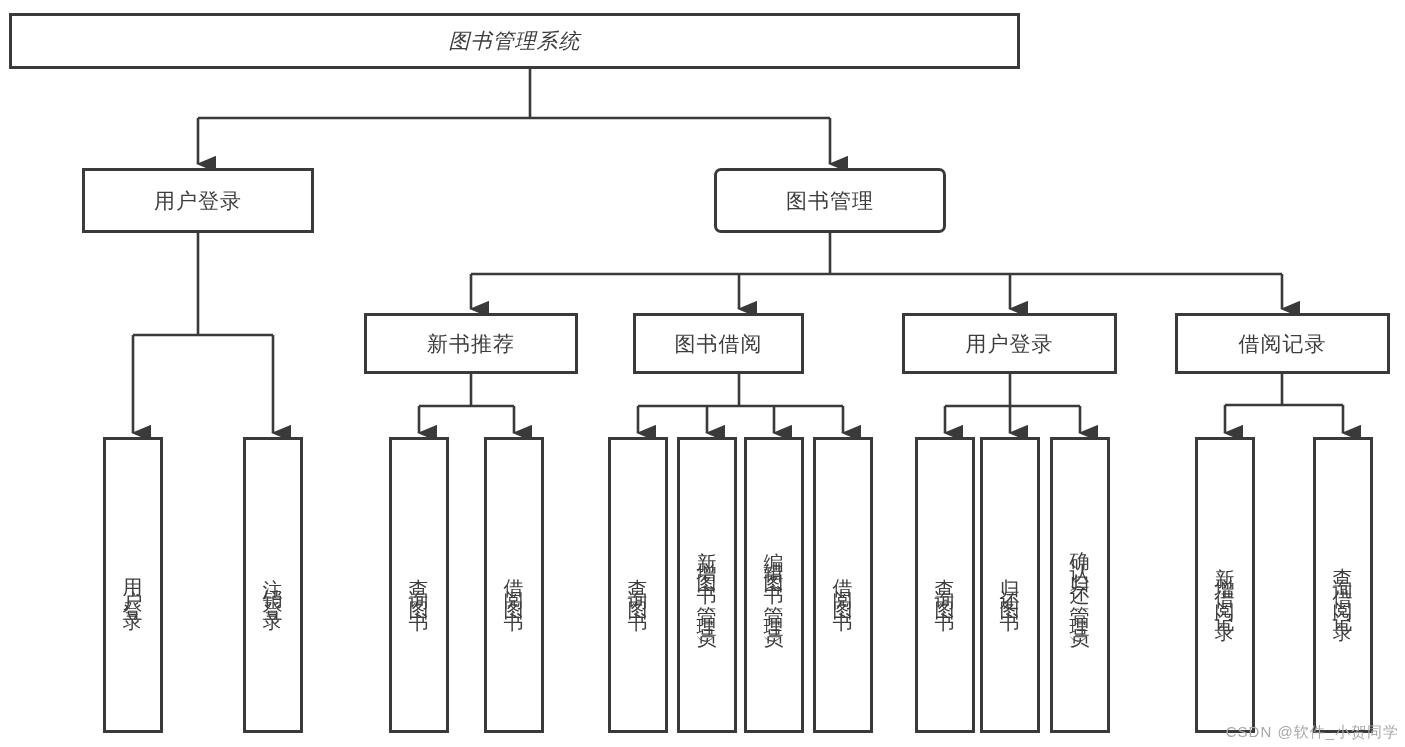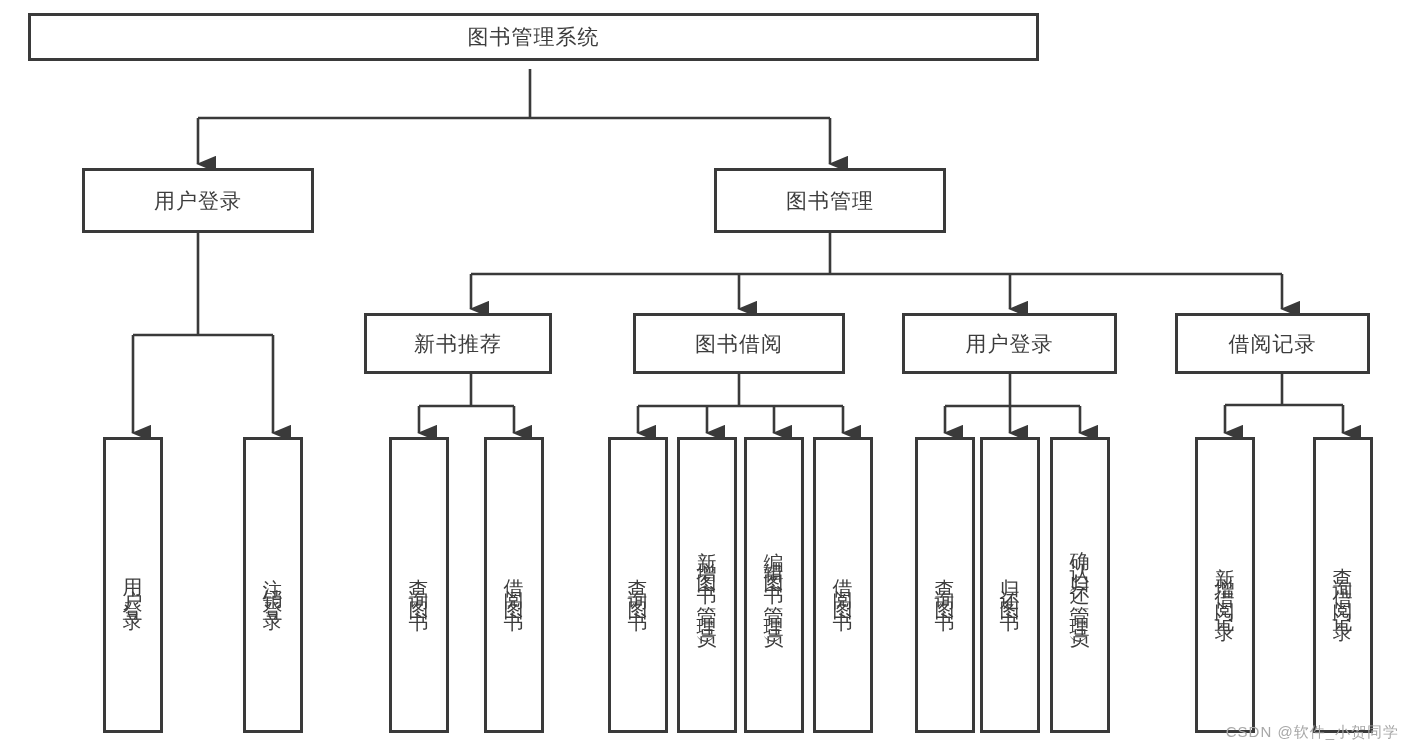--- a/index.html
+++ b/index.html
@@ -29,21 +29,21 @@
     color: #3d3d3d;
   }
   .leaf { width: 60px; top: 437px; height: 296px; }
   .leaf .lbl {
     writing-mode: vertical-rl;
     font-size: 20px;
     line-height: 1;
     letter-spacing: 11px;
     white-space: nowrap;
   }
-  .lvl1 { left: 28px; top: 13px; width: 1011px; height: 48px; }
+  .lvl1 { left: 9px; top: 13px; width: 1011px; height: 56px; font-style: italic; }
   .lvl2 { top: 168px; height: 65px; width: 232px; }
   .lvl3 { top: 313px; height: 61px; }
   #watermark {
     position: absolute;
     right: 6px;
     bottom: 5px;
     font-size: 15px;
     color: #a8a8a8;
     letter-spacing: 1px;
     white-space: nowrap;
@@ -97,34 +97,34 @@
     </g>
   </svg>
 
   <div class="box lvl1">
     <span class="lbl">图书管理系统</span>
   </div>
 
   <div class="box lvl2" style="left:82px;">
     <span class="lbl">用户登录</span>
   </div>
-  <div class="box lvl2" style="left:714px;">
+  <div class="box lvl2" style="left:714px;border-radius:7px;">
     <span class="lbl">图书管理</span>
   </div>
 
-  <div class="box lvl3" style="left:364px;width:188px;">
+  <div class="box lvl3" style="left:364px;width:214px;">
     <span class="lbl">新书推荐</span>
   </div>
-  <div class="box lvl3" style="left:633px;width:212px;">
+  <div class="box lvl3" style="left:633px;width:171px;">
     <span class="lbl">图书借阅</span>
   </div>
   <div class="box lvl3" style="left:902px;width:215px;">
     <span class="lbl">用户登录</span>
   </div>
-  <div class="box lvl3" style="left:1175px;width:195px;">
+  <div class="box lvl3" style="left:1175px;width:215px;">
     <span class="lbl">借阅记录</span>
   </div>
 
   <div class="box leaf" style="left:103px;">
     <span class="lbl">用户登录</span>
   </div>
   <div class="box leaf" style="left:243px;">
     <span class="lbl">注销登录</span>
   </div>
 

